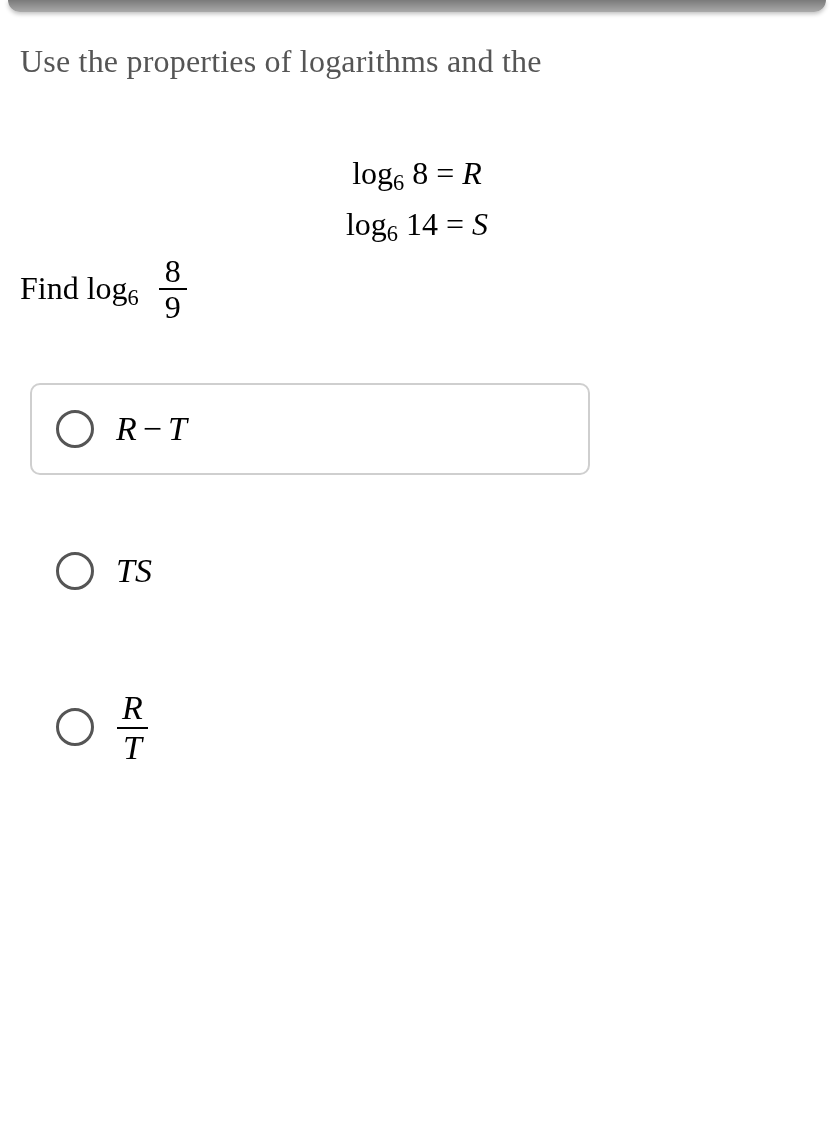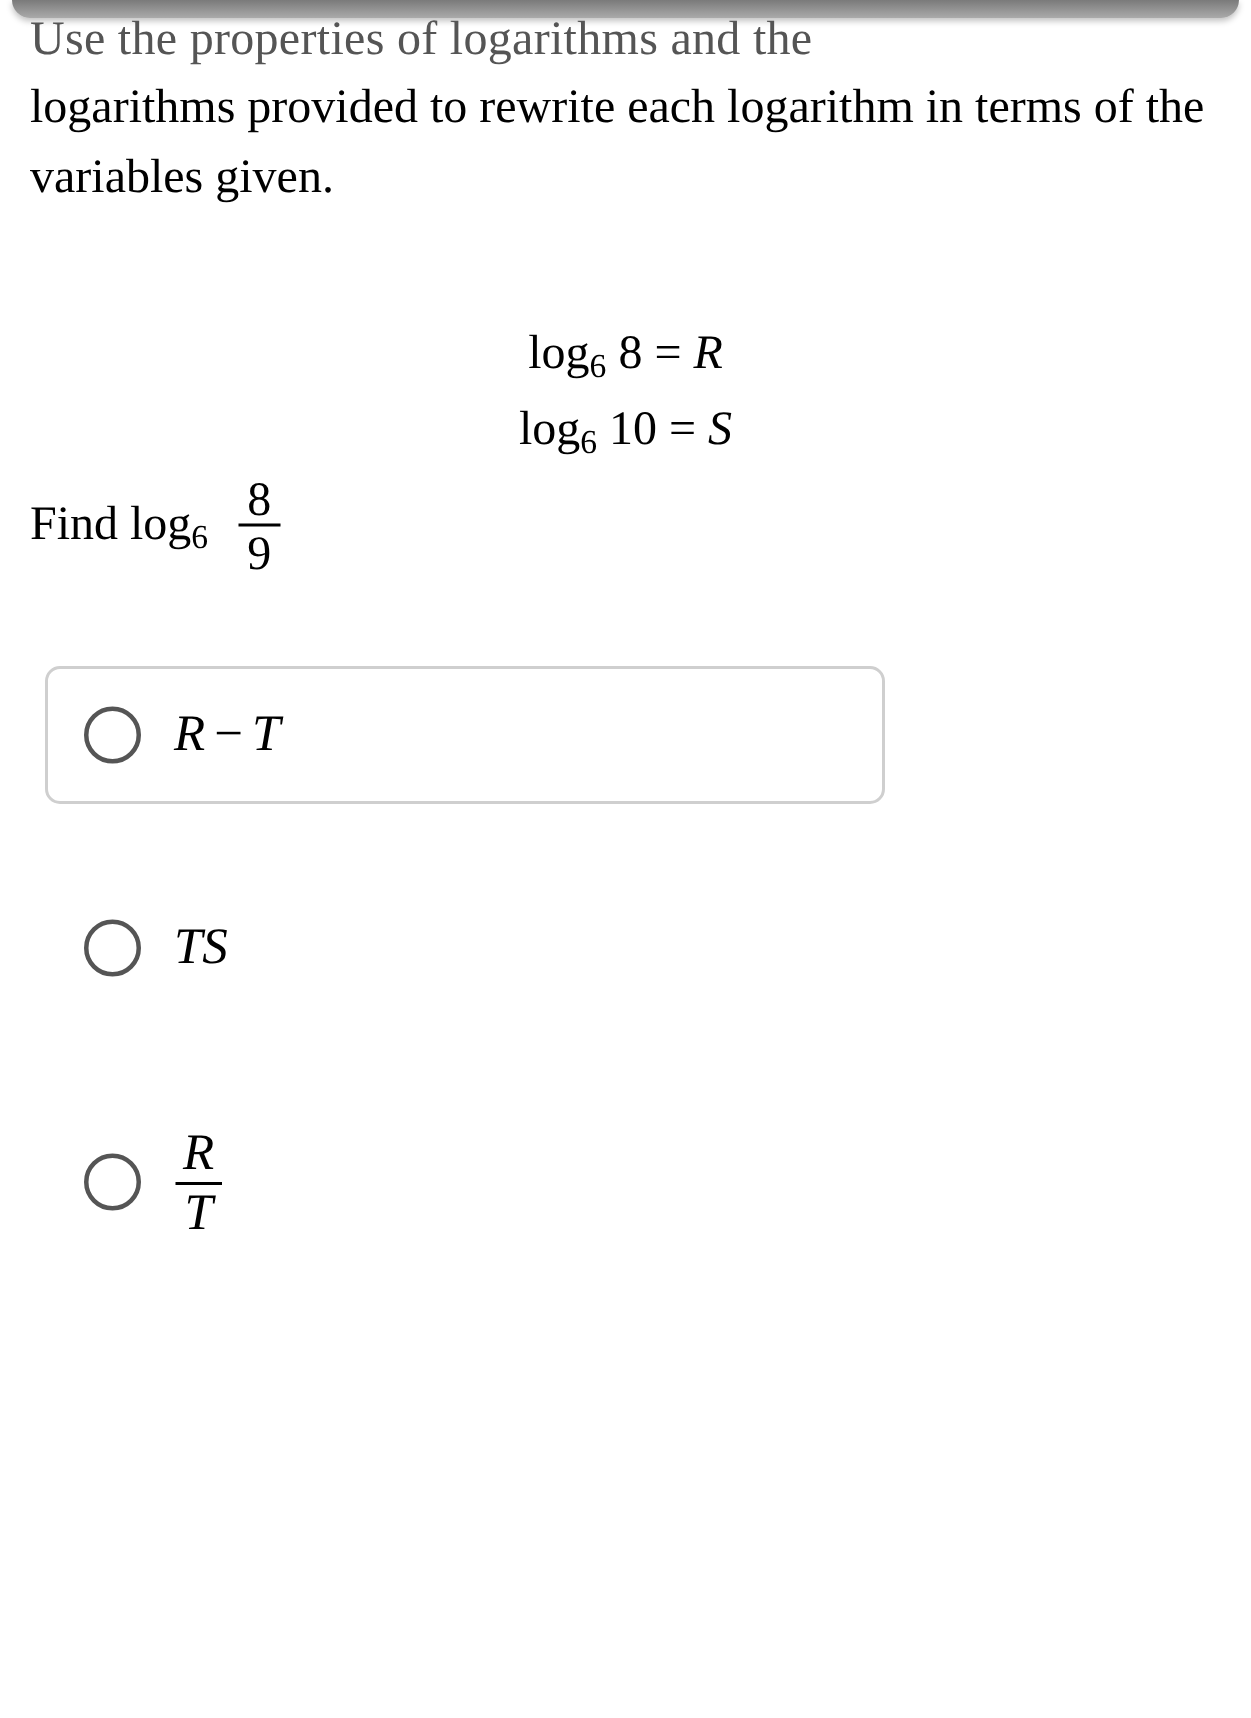--- a/index.html
+++ b/index.html
@@ -11,21 +11,21 @@
     color: #000;
     width: 834px;
   }
   .topbar {
     height: 12px;
     background: linear-gradient(to bottom, #7a7a7a, #aaa);
     border-radius: 0 0 22px 22px;
     margin: 0 8px;
     box-shadow: 0 2px 4px rgba(0,0,0,0.25);
   }
-  .content { padding: 0 20px; }
+  .content { padding: 0 20px; margin-top: 36px; }
   .cutline {
     font-size: 32px;
     line-height: 1.1;
     color: #555;
     margin-top: -4px;
     white-space: nowrap;
     letter-spacing: 0.2px;
     position: relative;
   }
   .cutline::after {
@@ -94,28 +94,27 @@
   .minus { font-style: normal; margin: 0 6px; }
 </style>
 </head>
 <body>
 
 <div class="topbar"></div>
 
 <div class="content">
 
   <div class="cutline">Use the properties of logarithms and the</div>
-  <div class="instructions">logarithms provided to rewrite each logarithm in terms of the variables given.</div>
 
   <div class="givens math">
     <div>
       <span>log</span><span class="sub">6</span><span> 8</span><span> = </span><span style="font-style:italic">R</span>
     </div>
     <div>
-      <span>log</span><span class="sub">6</span><span> 10</span><span> = </span><span style="font-style:italic">S</span>
+      <span>log</span><span class="sub">6</span><span> 14</span><span> = </span><span style="font-style:italic">S</span>
     </div>
     <div class="findline" style="margin-top:4px">
       <span>
         <span>Find log</span><span class="sub">6</span>
       </span>
       <span class="frac">
         <span class="num">8</span>
         <span class="den">9</span>
       </span>
     </div>

